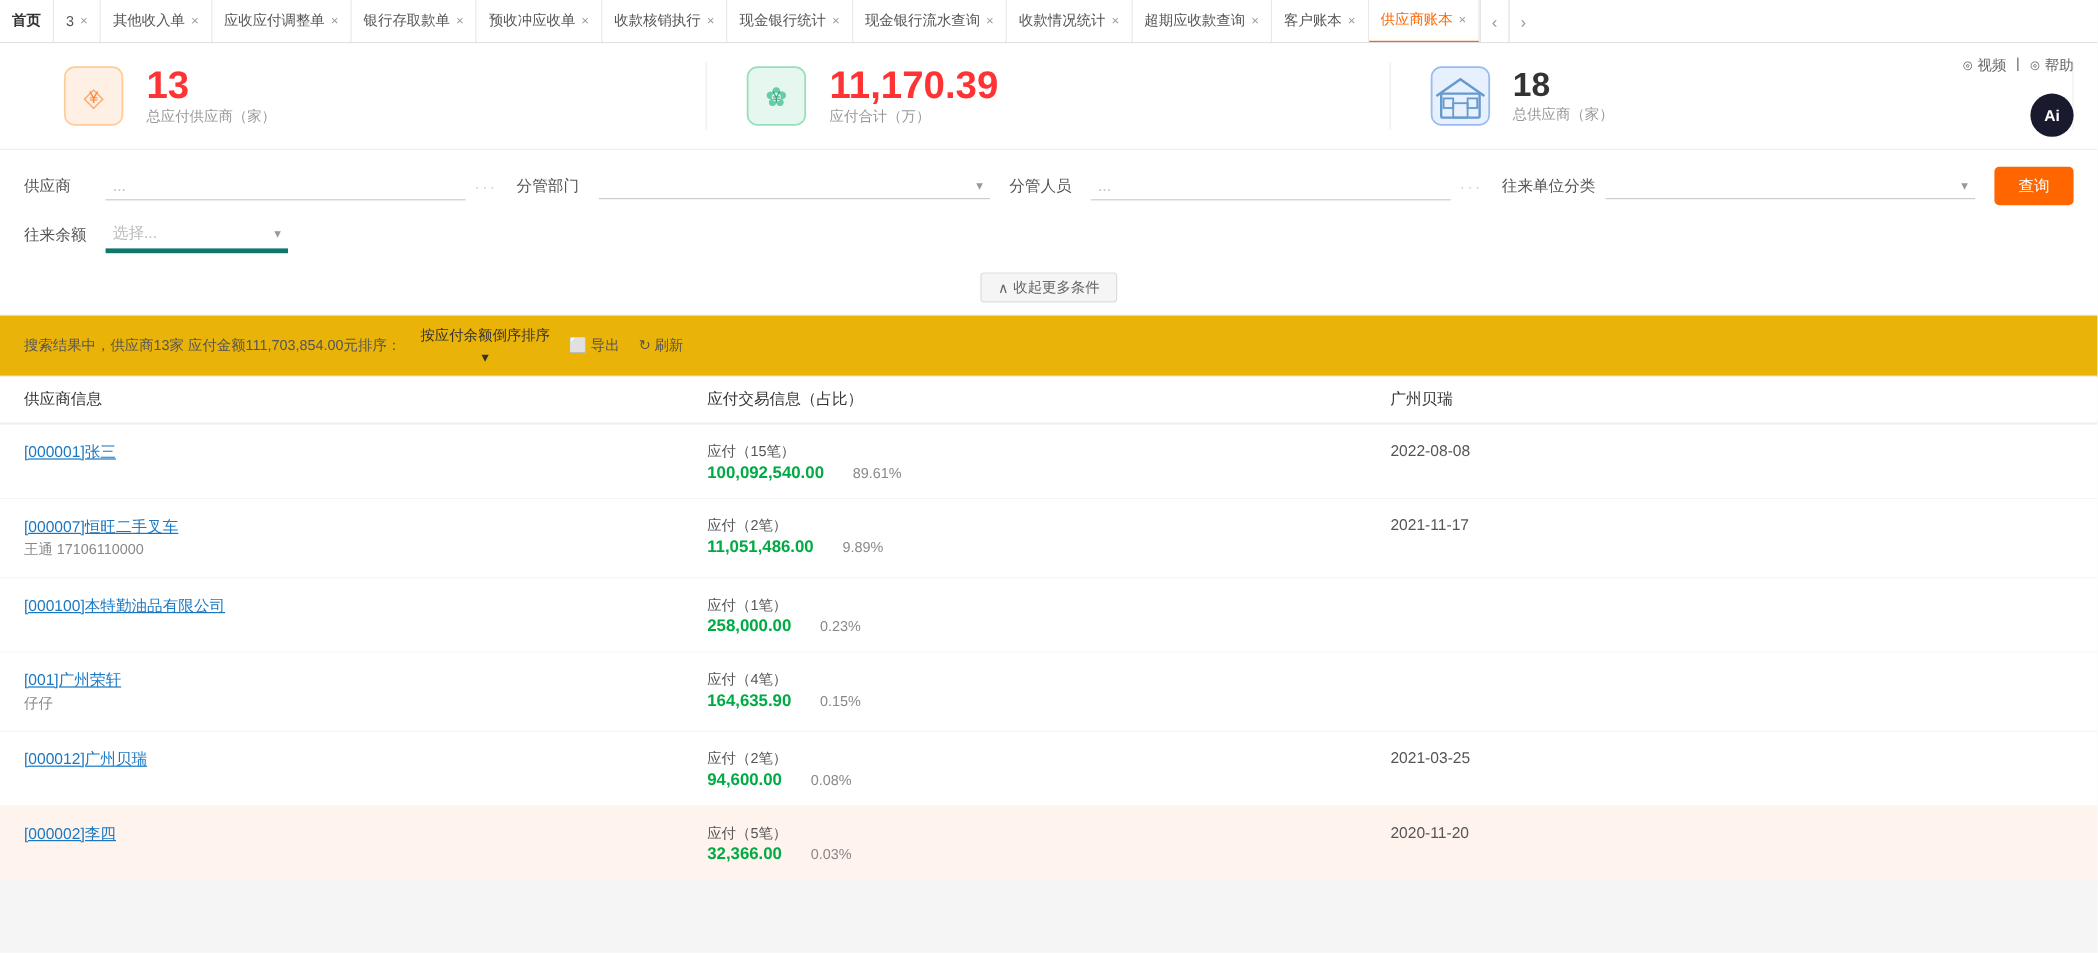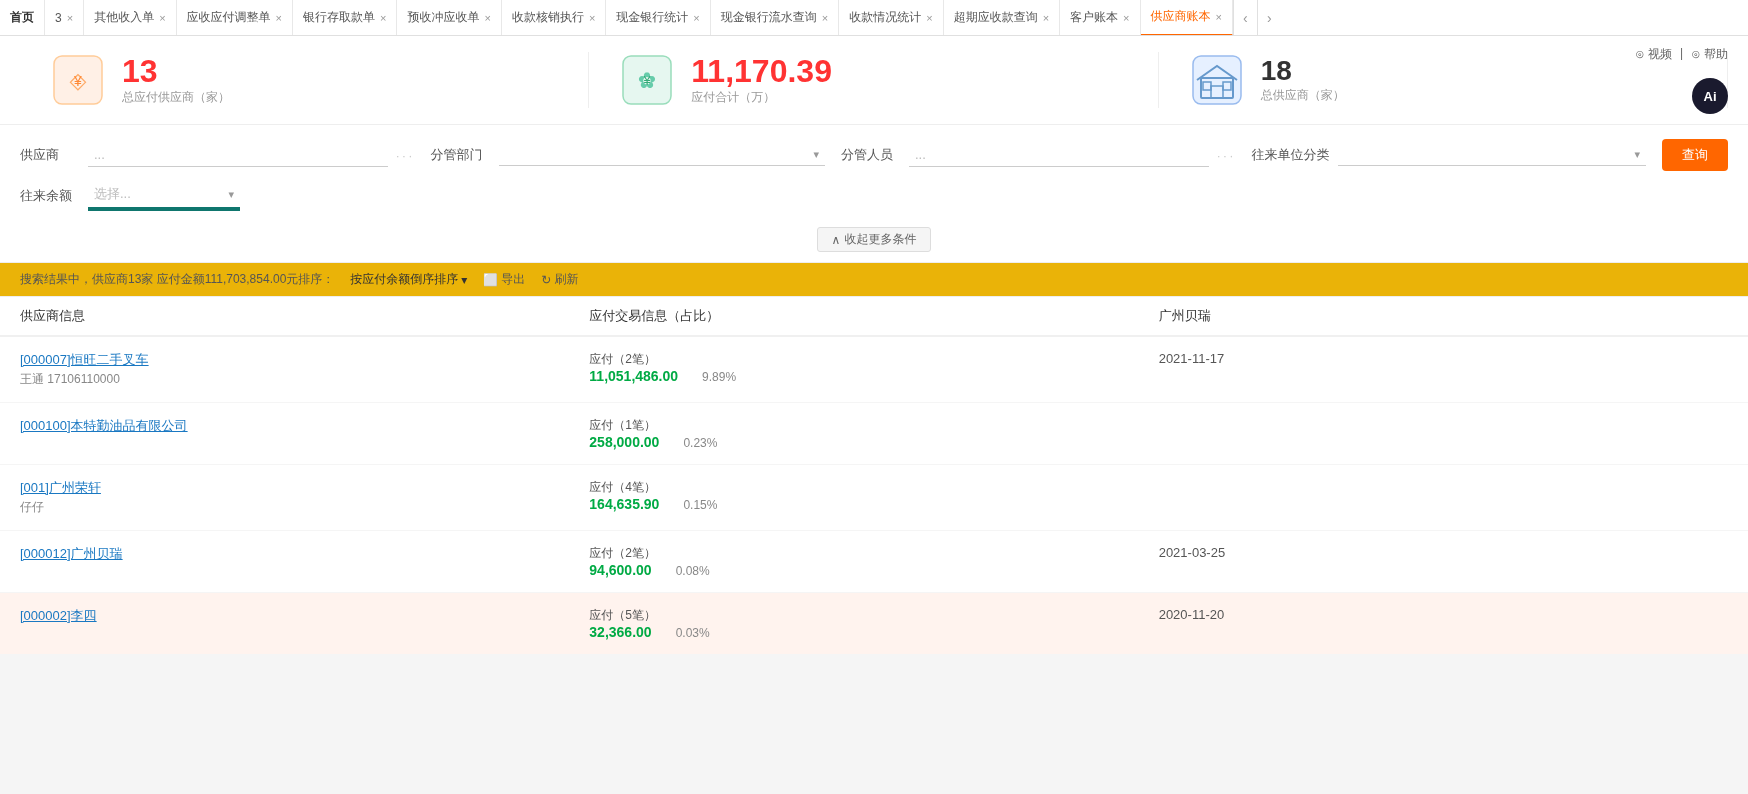--- a/index.html
+++ b/index.html
@@ -180,20 +180,21 @@
       color: #555;
     }
     .sort-label { font-size: 12px; }
     .sort-select {
       font-size: 12px;
       color: #333;
       cursor: pointer;
       display: flex;
       align-items: center;
       gap: 3px;
+      flex-direction: column;
     }
     .action-btn {
       font-size: 12px;
       color: #555;
       cursor: pointer;
       display: flex;
       align-items: center;
       gap: 3px;
     }
 
@@ -440,20 +441,36 @@
 <div class="data-table">
   <div class="table-header">
     <span>供应商信息</span>
     <span>应付交易信息（占比）</span>
     <span>广州贝瑞</span>
   </div>
 
   <div id="table-body">
       <div class="table-row">
     <div>
+      <a class="supplier-name">[000001]张三</a>
+      
+    </div>
+    <div>
+      <div class="txn-label">应付（15笔）</div>
+      <div class="txn-row">
+        <span class="txn-amount">100,092,540.00</span>
+        <span class="txn-percent">89.61%</span>
+      </div>
+    </div>
+    <div>
+      <span class="last-pay">2022-08-08</span>
+    </div>
+  </div>
+      <div class="table-row">
+    <div>
       <a class="supplier-name">[000007]恒旺二手叉车</a>
       <div class="supplier-sub">王通  17106110000</div>
     </div>
     <div>
       <div class="txn-label">应付（2笔）</div>
       <div class="txn-row">
         <span class="txn-amount">11,051,486.00</span>
         <span class="txn-percent">9.89%</span>
       </div>
     </div>

